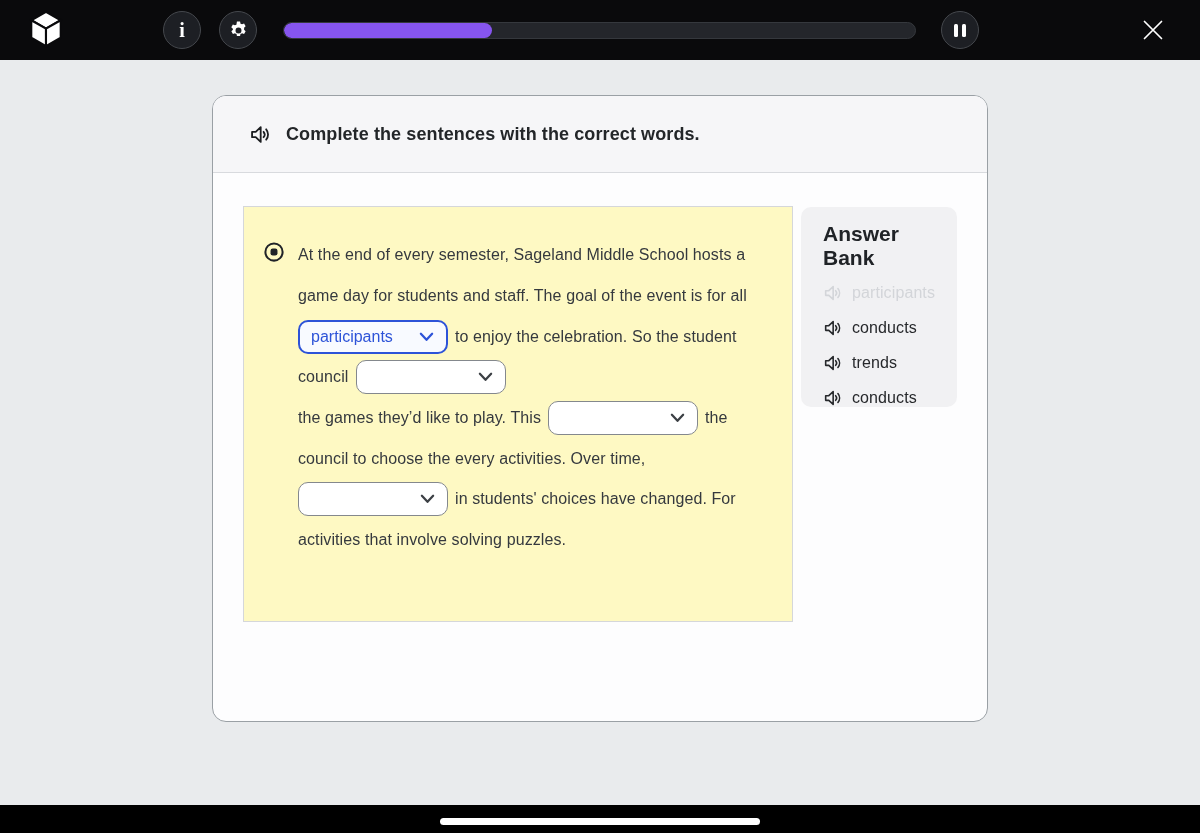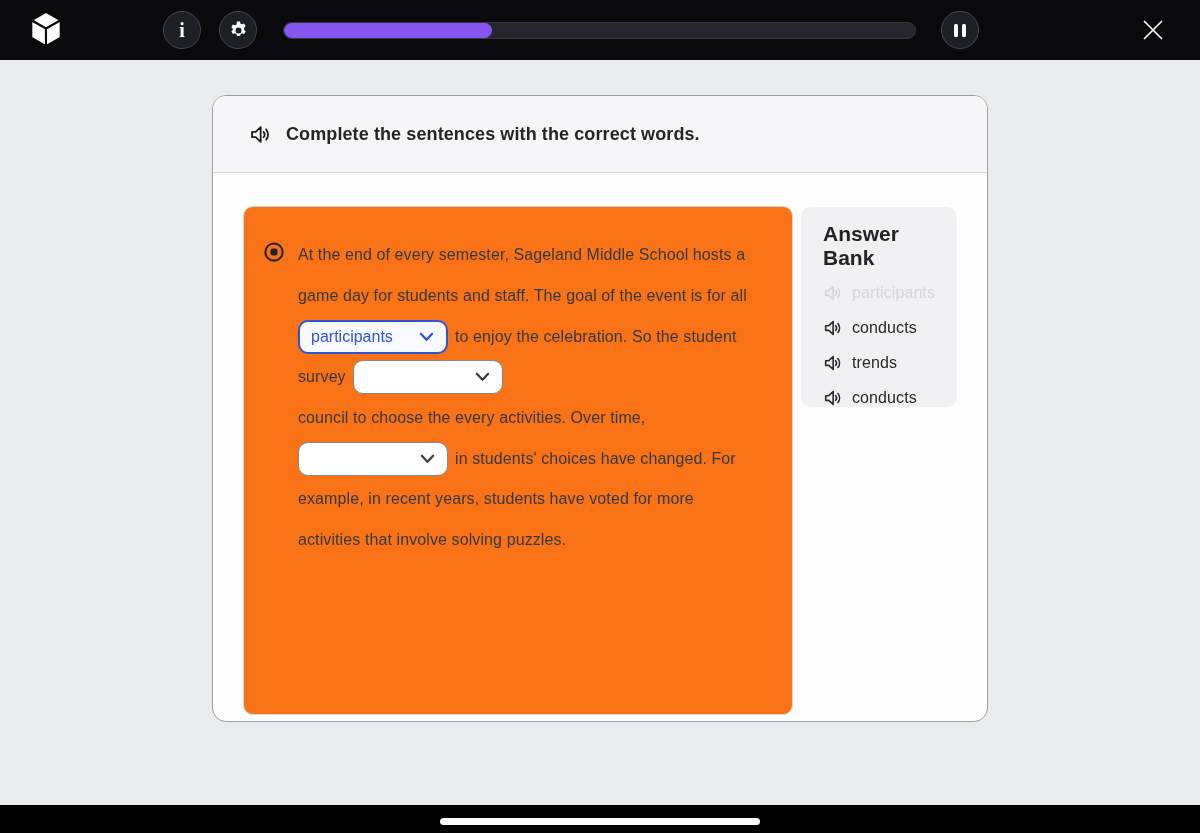--- a/index.html
+++ b/index.html
@@ -38,22 +38,22 @@
   .card-header {
     height:77px; background:#f6f6f8; border-bottom:1px solid #d8dade;
     border-radius:13px 13px 0 0; display:flex; align-items:center; padding-left:36px; gap:14px;
   }
   .spk { width:23px; height:23px; color:#1b1d20; flex:0 0 auto; display:inline-flex; }
   .spk svg { width:100%; height:100%; }
   .card-title { font-size:18px; font-weight:700; color:#232629; letter-spacing:.1px; }
 
   
   .passage-card {
-    position:absolute; left:30px; top:110px; width:550px; height:509px;
-    background:#f97316; border:1px solid #d5d7da; border-radius:10px;
+    position:absolute; left:30px; top:110px; width:550px; height:416px;
+    background:#fef9c3; border:1px solid #d5d7da; border-radius:0;
   }
   .rec { position:absolute; left:19px; top:34px; width:22px; height:22px; color:#202328; }
   .rec svg { width:100%; height:100%; }
   .passage { position:absolute; left:54px; top:28px; width:482px; }
   .pline { height:40.7px; display:flex; align-items:center; gap:7px; white-space:nowrap; }
   .ptext { font-size:16px; color:#35393e; letter-spacing:.1px; }
   .dropdown {
     width:150px; height:34px; border:1.6px solid #84888d; border-radius:10px; background:#fff;
     display:inline-flex; align-items:center; justify-content:space-between;
     padding:0 12px 0 11px; cursor:pointer; flex:0 0 auto;
@@ -156,46 +156,55 @@
                 <span class="dd-value">participants</span>
                 <span class="dd-chevron">
                   <svg viewBox="0 0 16 10">
                     <path d="M2 1.5 L8 8 L14 1.5" fill="none" stroke="currentColor" stroke-width="2.4" stroke-linecap="round" stroke-linejoin="round"></path>
                   </svg>
                 </span>
               </span>
               <span class="ptext">to enjoy the celebration. So the student</span>
             </div>
             <div class="pline">
-              <span class="ptext">survey</span>
+              <span class="ptext">council</span>
               <span class="dropdown">
                 <span class="dd-value"></span>
                 <span class="dd-chevron">
                   <svg viewBox="0 0 16 10">
                     <path d="M2 1.5 L8 8 L14 1.5" fill="none" stroke="currentColor" stroke-width="2.4" stroke-linecap="round" stroke-linejoin="round"></path>
                   </svg>
                 </span>
               </span>
             </div>
             <div class="pline">
-              <span class="ptext">council to choose the every activities. Over time,</span>
-            </div>
-            <div class="pline">
+              <span class="ptext">the games they’d like to play. This</span>
               <span class="dropdown">
                 <span class="dd-value"></span>
                 <span class="dd-chevron">
                   <svg viewBox="0 0 16 10">
                     <path d="M2 1.5 L8 8 L14 1.5" fill="none" stroke="currentColor" stroke-width="2.4" stroke-linecap="round" stroke-linejoin="round"></path>
                   </svg>
                 </span>
               </span>
+              <span class="ptext">the</span>
+            </div>
+            <div class="pline">
+              <span class="ptext">council to choose the every activities. Over time,</span>
+            </div>
+            <div class="pline">
+              <span class="dropdown">
+                <span class="dd-value"></span>
+                <span class="dd-chevron">
+                  <svg viewBox="0 0 16 10">
+                    <path d="M2 1.5 L8 8 L14 1.5" fill="none" stroke="currentColor" stroke-width="2.4" stroke-linecap="round" stroke-linejoin="round"></path>
+                  </svg>
+                </span>
+              </span>
               <span class="ptext">in students' choices have changed. For</span>
-            </div>
-            <div class="pline">
-              <span class="ptext">example, in recent years, students have voted for more</span>
             </div>
             <div class="pline">
               <span class="ptext">activities that involve solving puzzles.</span>
             </div>
           </div>
       </div>
 
       <aside class="bank">
         <div class="bank-title">Answer Bank</div>
         <div id="bank-items">

